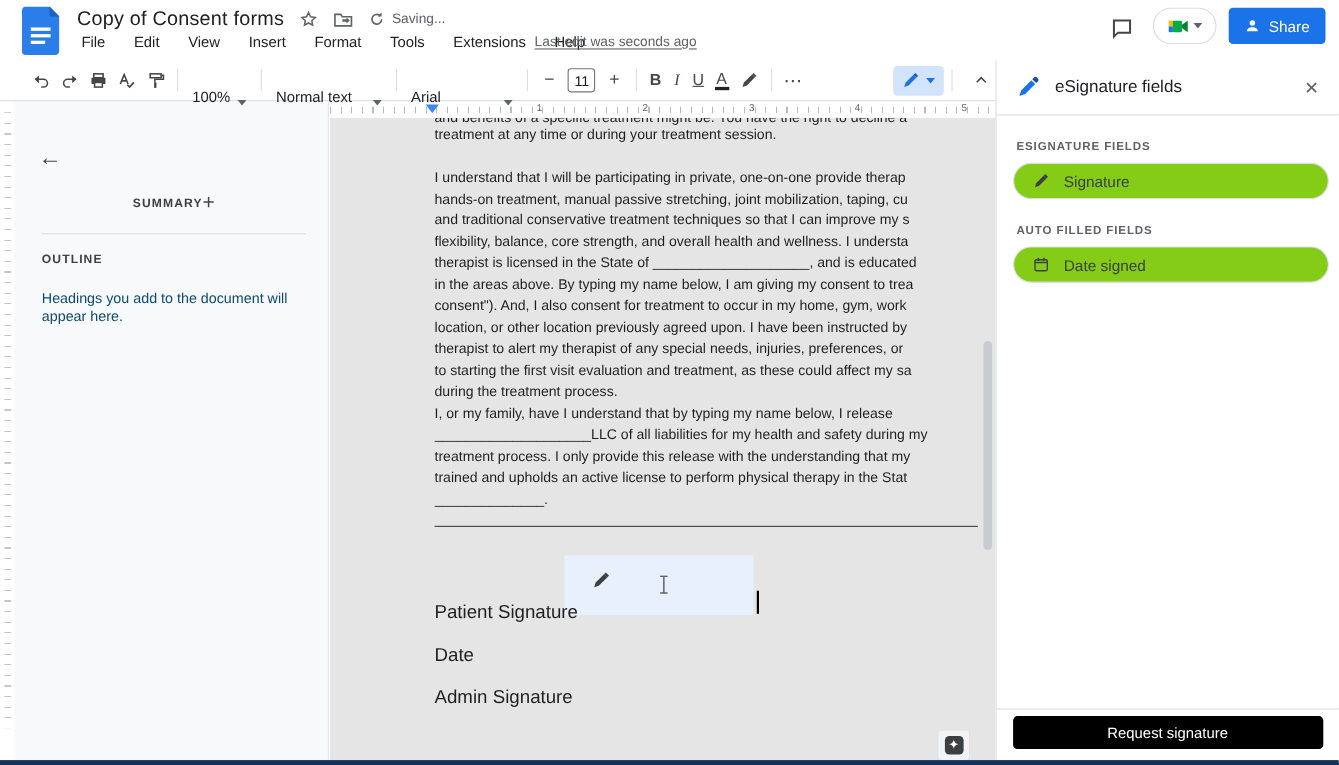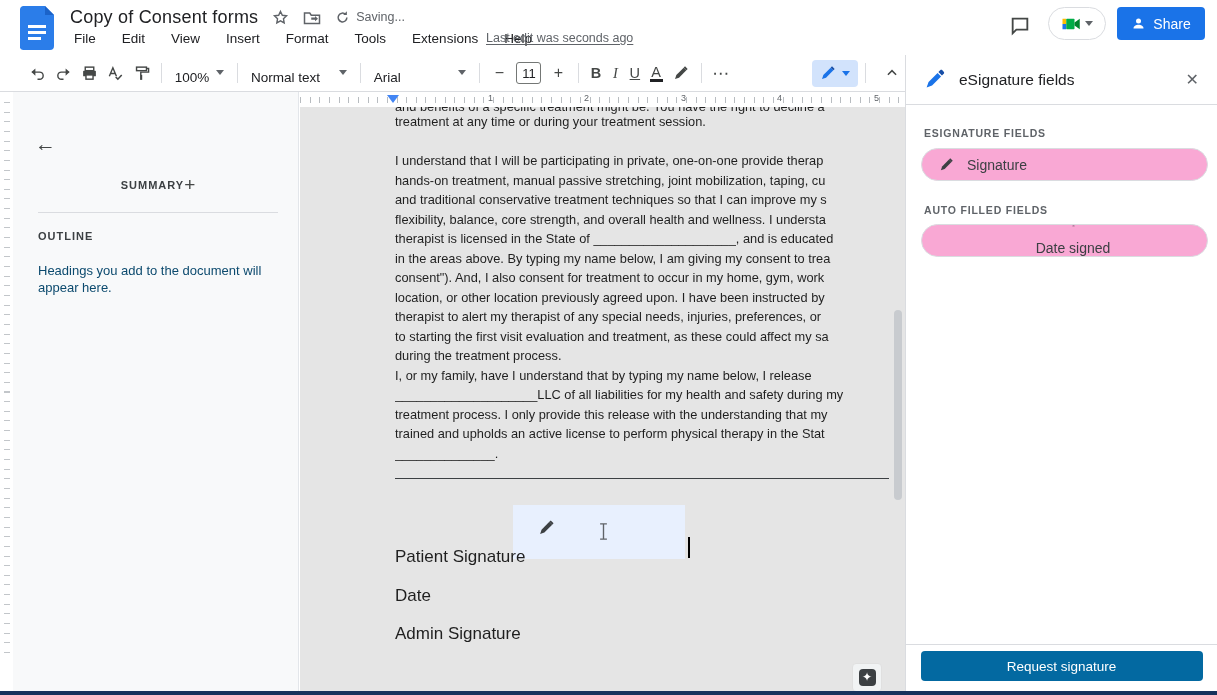--- a/index.html
+++ b/index.html
@@ -26,21 +26,21 @@
   #share-btn { position:absolute; left:1117px; top:7px; width:88px; height:33px; background:#1a73e8;
     border-radius:4px; display:flex; align-items:center; justify-content:center; gap:7px;
     color:#fff; font-size:14px; font-weight:500; border:none; }
 
   
   #toolbar { position:absolute; left:0; top:55px; width:905px; height:37px; background:#fff;
     border-bottom:1px solid #dadce0; display:flex; align-items:center; padding-left:24px; z-index:25; }
   .tb-btn { display:flex; align-items:center; justify-content:center; min-width:26px; height:26px;
     color:#444746; font-size:15px; border-radius:4px; }
   .tb-sep { width:1px; height:20px; background:#dadce0; margin:0 7px; }
-  .tb-dd { display:flex; align-items:flex-start; gap:7px; color:#202124; font-size:13.5px; padding:0 6px; height:26px;margin-top:20px; }
+  .tb-dd { display:flex; align-items:flex-end; gap:7px; color:#202124; font-size:13.5px; padding:0 6px; height:26px;margin-top:20px; }
   #font-size-box { width:34px; height:22px; border:1px solid #747775; border-radius:3px;
     display:flex; align-items:center; justify-content:center; font-size:13px; color:#202124; margin:0 4px; }
   .fmt { font-size:14.5px; color:#444746; width:27px; text-align:center; }
   #pen-dd-btn { display:flex; align-items:center; gap:6px; background:#d2e3fc; border-radius:4px;
     height:27px; padding:0 8px; margin-left:78px; }
   #collapse-btn { font-size:14px; color:#444746; font-weight:bold; margin-left:6px; }
 
   
   #h-ruler { position:absolute; left:300px; top:92px; width:605px; height:15px; background:#fff; z-index:20; }
   #h-ruler .ticks { position:absolute; left:0; top:5px; width:100%; height:6px;
@@ -84,25 +84,25 @@
 
   
   #panel { position:absolute; left:905px; top:55px; width:312px; height:636px; background:#fff;
     border-left:1px solid #dadce0; z-index:28; }
   #panel-header { position:absolute; left:0; top:0; width:100%; height:50px; border-bottom:1px solid #dadce0;
     display:flex; align-items:center; padding:0 18px; gap:14px; }
   #panel-title { font-size:15.5px; color:#202124; font-weight:500; flex:1; }
   #panel-close { font-size:16px; color:#5f6368; }
   .panel-section-label { position:absolute; left:18px; font-size:10.5px; letter-spacing:.8px; font-weight:700; color:#5f6368; }
   .pill { position:absolute; left:15px; width:287px; height:33px; border:1px solid #dadce0; border-radius:17px;
-    display:flex; align-items:center; gap:13px; padding-left:17px; background:#f9a8d4; }
+    display:flex; align-items:center; gap:13px; padding-left:17px; background:#84cc16; }
   .pill-label { font-size:14px; color:#3c4043; }
   #panel-footer { position:absolute; left:0; bottom:4px; width:100%; height:43px; border-top:1px solid #dadce0;
     display:flex; align-items:center; justify-content:center; }
-  #request-btn { width:282px; height:30px; background:#0369a1; color:#fff; border:none; border-radius:4px;
+  #request-btn { width:282px; height:30px; background:#000000; color:#fff; border:none; border-radius:4px;
     font-size:13.5px; font-weight:500; font-family:"Liberation Sans",sans-serif; }
 
   #bottom-bar { position:absolute; left:0; top:691px; width:1217px; height:4px; background:#16325c; z-index:40; }
 </style>
 </head>
 <body>
 
 <div id="header">
   <svg id="docs-icon" viewBox="0 0 34 44">
     <path d="M3 0 h22 l9 9 v31 a4 4 0 0 1 -4 4 H3 a3.5 3.5 0 0 1 -3 -4 V4 a4 4 0 0 1 3 -4z" fill="#2b7de9"></path>
@@ -334,21 +334,21 @@
   <span class="panel-section-label" style="top:72px;">ESIGNATURE FIELDS</span>
   <div class="pill" style="top:93px;">
     <svg width="15" height="15" viewBox="0 0 24 24">
         <path fill="#3c4043" d="M3 21l2-6 11-11 4 4L9 19z"></path>
         <path fill="#3c4043" d="M16 4l2-2 4 4-2 2z"></path>
       </svg>
     <span class="pill-label">Signature</span>
   </div>
 
   <span class="panel-section-label" style="top:149px;">AUTO FILLED FIELDS</span>
-  <div class="pill" style="top:169px;flex-direction:column;">
+  <div class="pill" style="top:169px;">
     <svg width="15" height="15" viewBox="0 0 24 24">
         <rect x="3" y="5" width="18" height="16" rx="2" fill="none" stroke="#3c4043" stroke-width="2"></rect>
         <path stroke="#3c4043" stroke-width="2" d="M3 9h18M8 2v5M16 2v5"></path>
       </svg>
     <span class="pill-label">Date signed</span>
   </div>
 
   <div id="panel-footer">
     <button id="request-btn">Request signature</button>
   </div>

